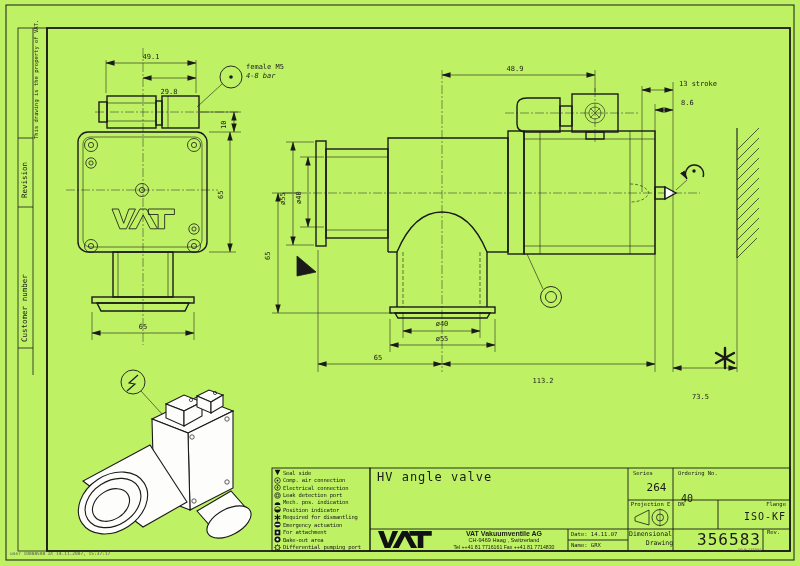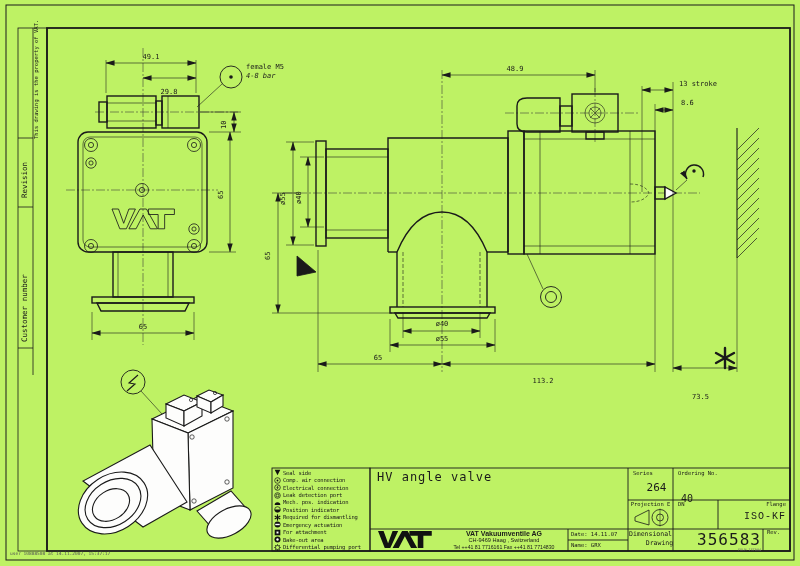--- a/index.html
+++ b/index.html
@@ -397,21 +397,21 @@
 </div>
 
 <span class="t" style="left:377px;top:471px;font-size:12px;letter-spacing:1px;">HV angle valve</span>
 <span class="t sm" style="left:633px;top:471px;">Series</span>
 <span class="t c" style="left:628px;top:482px;width:57px;font-size:11px;">264</span>
 <span class="t sm" style="left:678px;top:471px;">Ordering No.</span>
 <span class="t sm c" style="left:628px;top:502px;width:45px;">Projection E</span>
 <span class="t sm" style="left:678px;top:502px;">DN</span>
 <span class="t" style="left:681px;top:494px;font-size:10px;">40</span>
 <span class="t sm r" style="left:750px;top:502px;width:36px;">Flange</span>
-<span class="t r" style="left:722px;top:512px;width:64px;font-size:10px;letter-spacing:1px;font-family:Liberation Mono, monospace;">ISO-KF</span>
+<span class="t r" style="left:722px;top:512px;width:64px;font-size:10px;letter-spacing:1px;">ISO-KF</span>
 <span class="t c" style="left:440px;top:530px;width:128px;font-size:7px;font-weight:bold;font-family:'Liberation Sans',sans-serif;">VAT Vakuumventile AG</span>
 <span class="t c" style="left:440px;top:538px;width:128px;font-size:5.6px;font-family:'Liberation Sans',sans-serif;">CH-9469 Haag , Switzerland</span>
 <span class="t c" style="left:440px;top:544.5px;width:128px;font-size:5.2px;font-family:'Liberation Sans',sans-serif;">Tel ++41 81 7716161 Fax ++41 81 7714830</span>
 <span class="t sm" style="left:571px;top:532px;">Date: 14.11.07</span>
 <span class="t sm" style="left:571px;top:543px;">Name: GRX</span>
 <span class="t c" style="left:628px;top:531px;width:45px;font-size:6.5px;">Dimensional</span>
 <span class="t c" style="left:628px;top:540px;width:63px;font-size:6.5px;">Drawing</span>
 <span class="t c big" style="left:673px;top:532px;width:112px;font-size:16px;">356583</span>
 <span class="t sm" style="left:767px;top:530px;">Rev.</span>
 

